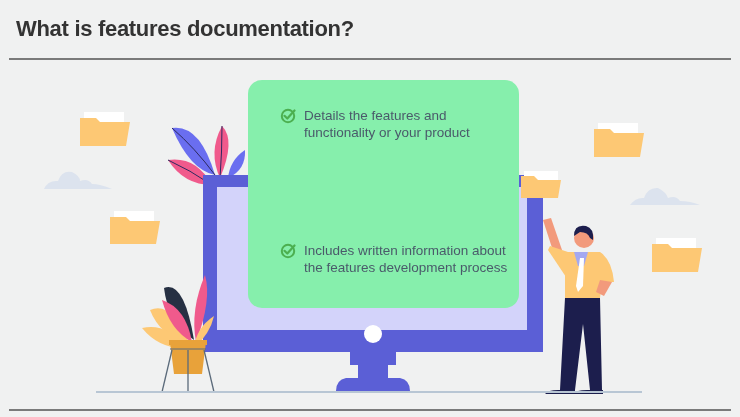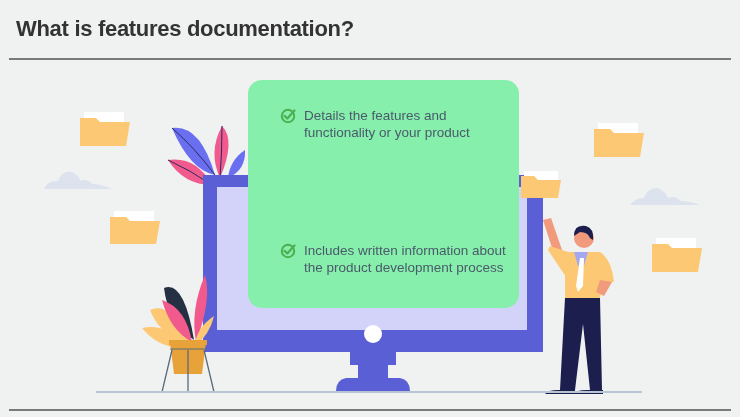--- a/index.html
+++ b/index.html
@@ -103,17 +103,17 @@
       <circle cx="8" cy="8" r="6.2" fill="none" stroke="#4caf50" stroke-width="2"></circle>
       <path d="M4.5 7.8 L7.3 10.5 L14.5 2.5" fill="none" stroke="#4caf50" stroke-width="2.2" stroke-linecap="round" stroke-linejoin="round"></path>
     </svg>
     <div class="txt">Details the features and functionality or your product</div>
   </div>
   <div class="item" style="top:162px">
     <svg class="chk" viewBox="0 0 16 16">
       <circle cx="8" cy="8" r="6.2" fill="none" stroke="#4caf50" stroke-width="2"></circle>
       <path d="M4.5 7.8 L7.3 10.5 L14.5 2.5" fill="none" stroke="#4caf50" stroke-width="2.2" stroke-linecap="round" stroke-linejoin="round"></path>
     </svg>
-    <div class="txt">Includes written information about the product development process</div>
+    <div class="txt">Includes written information about the features development process</div>
   </div>
 </div>
 
 <div class="rule-bottom"></div>
 
 </body></html>

